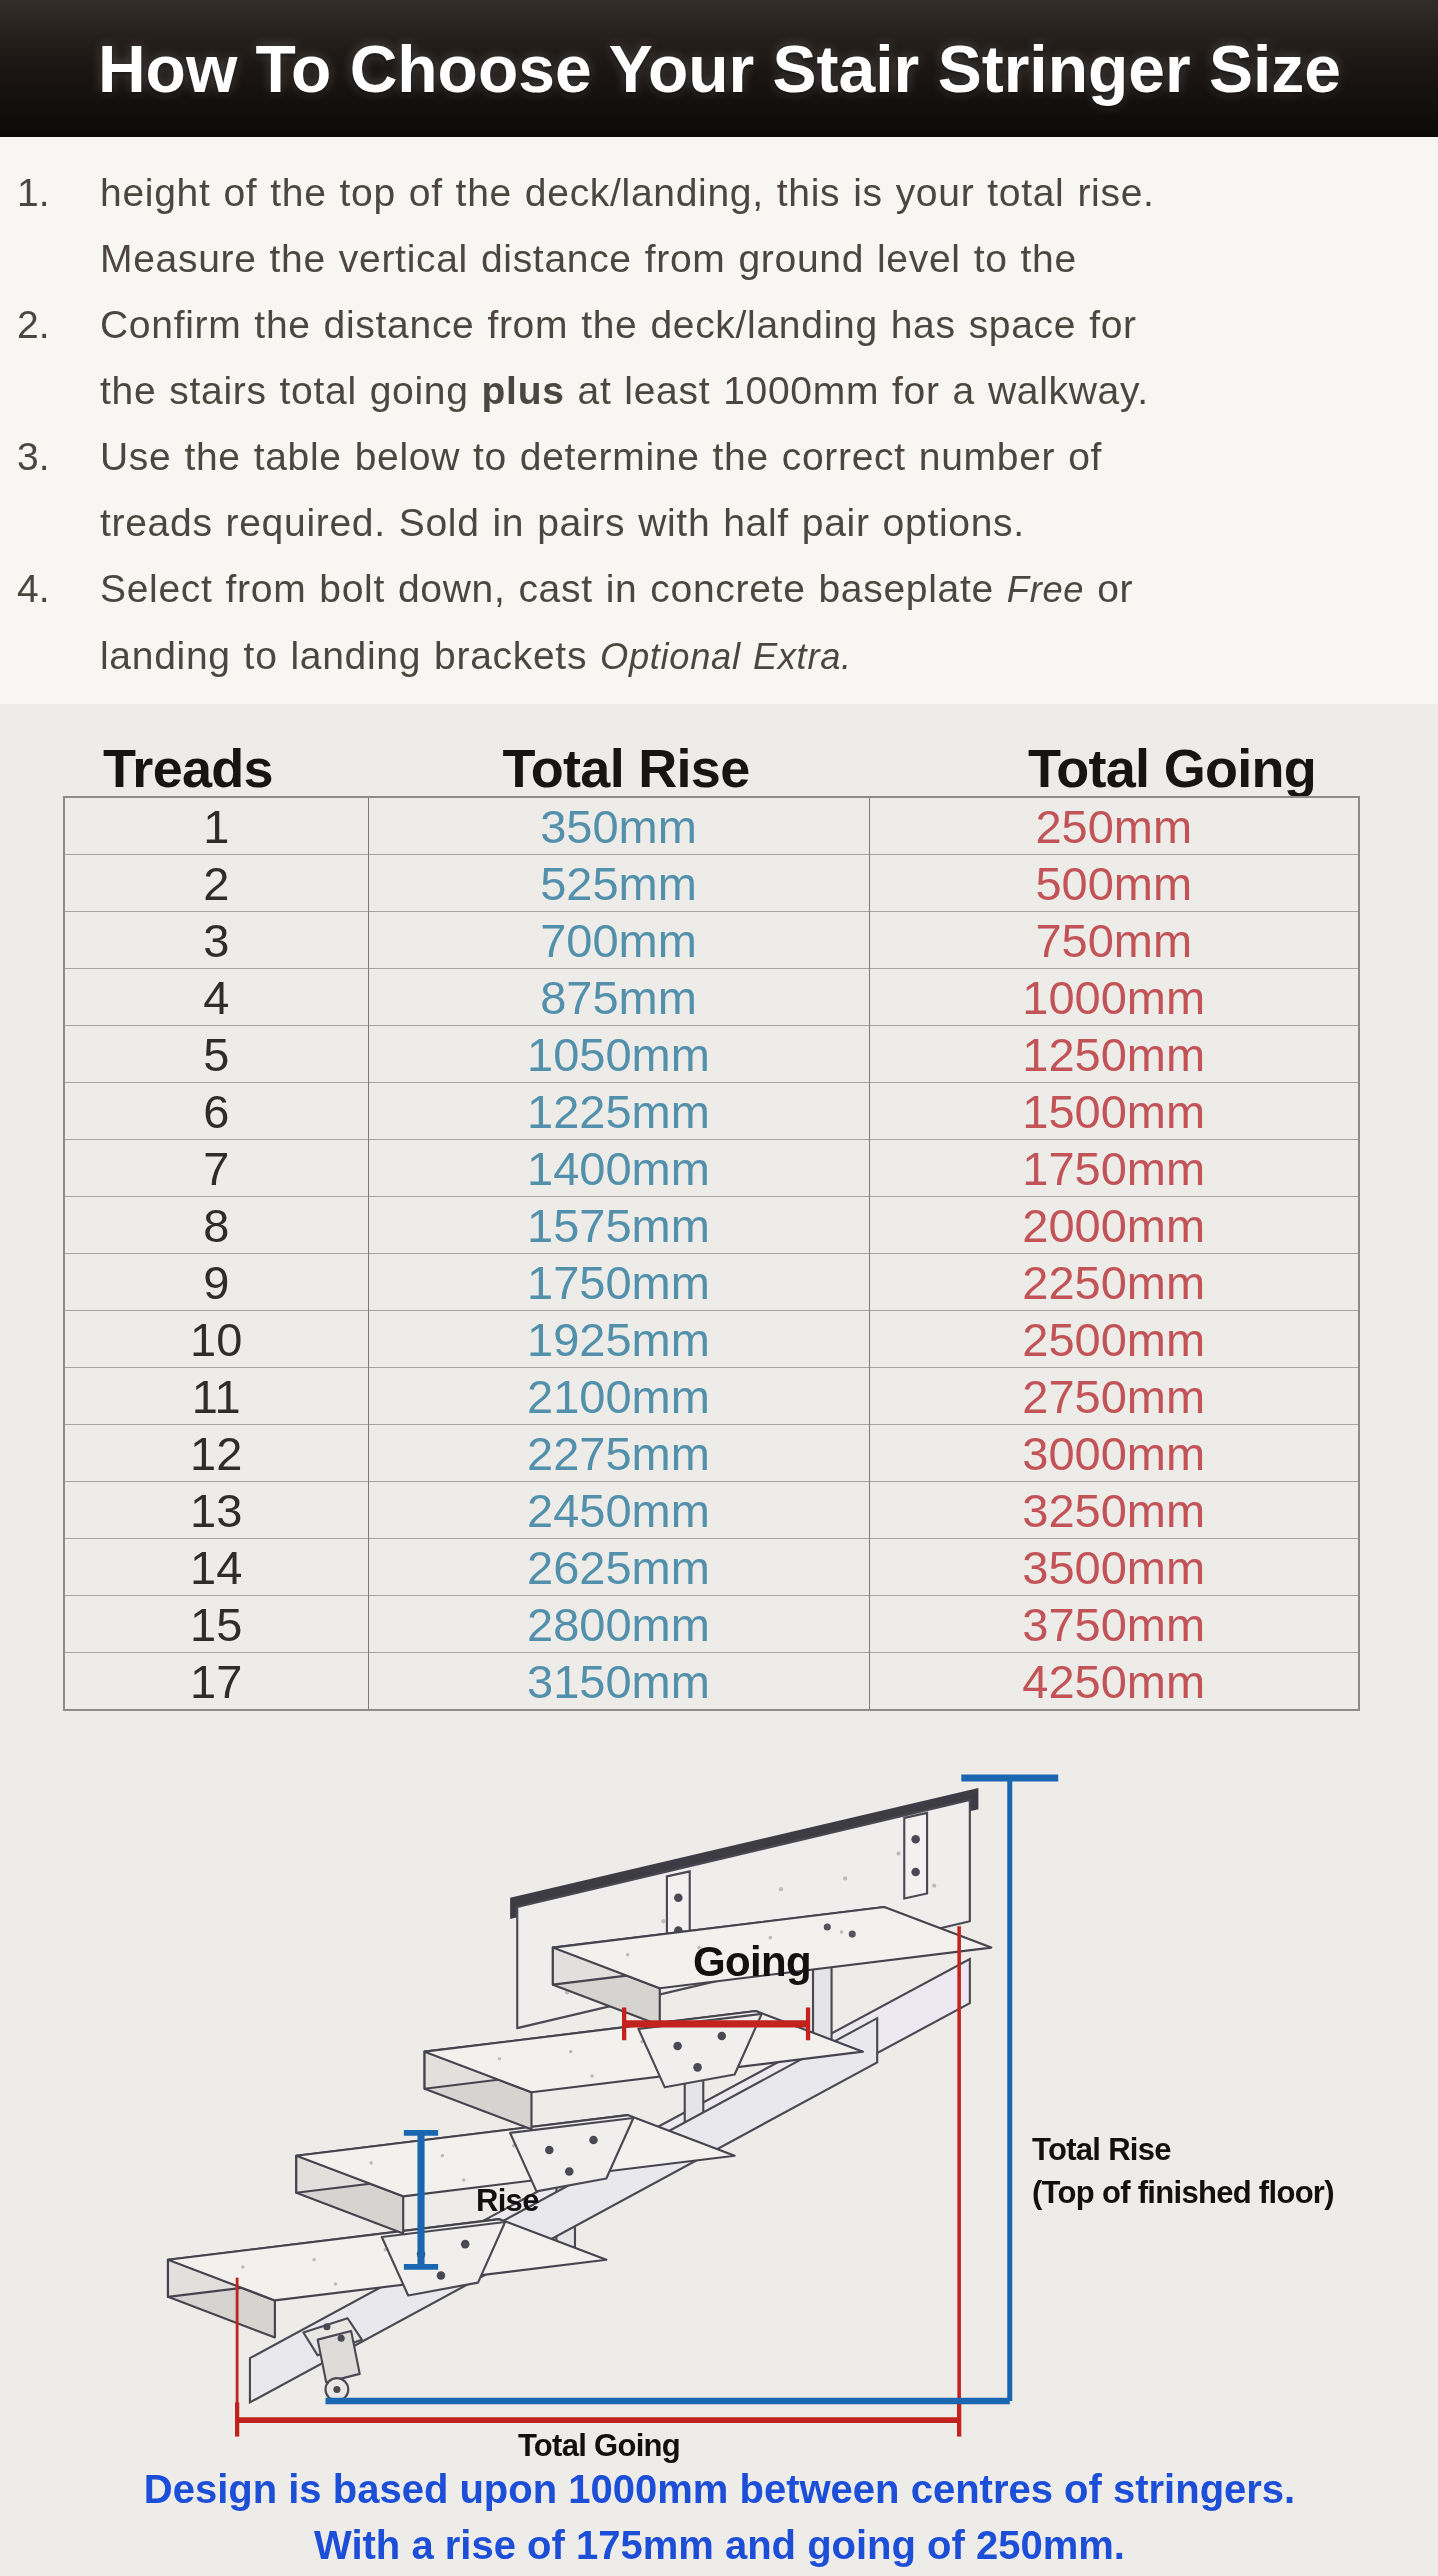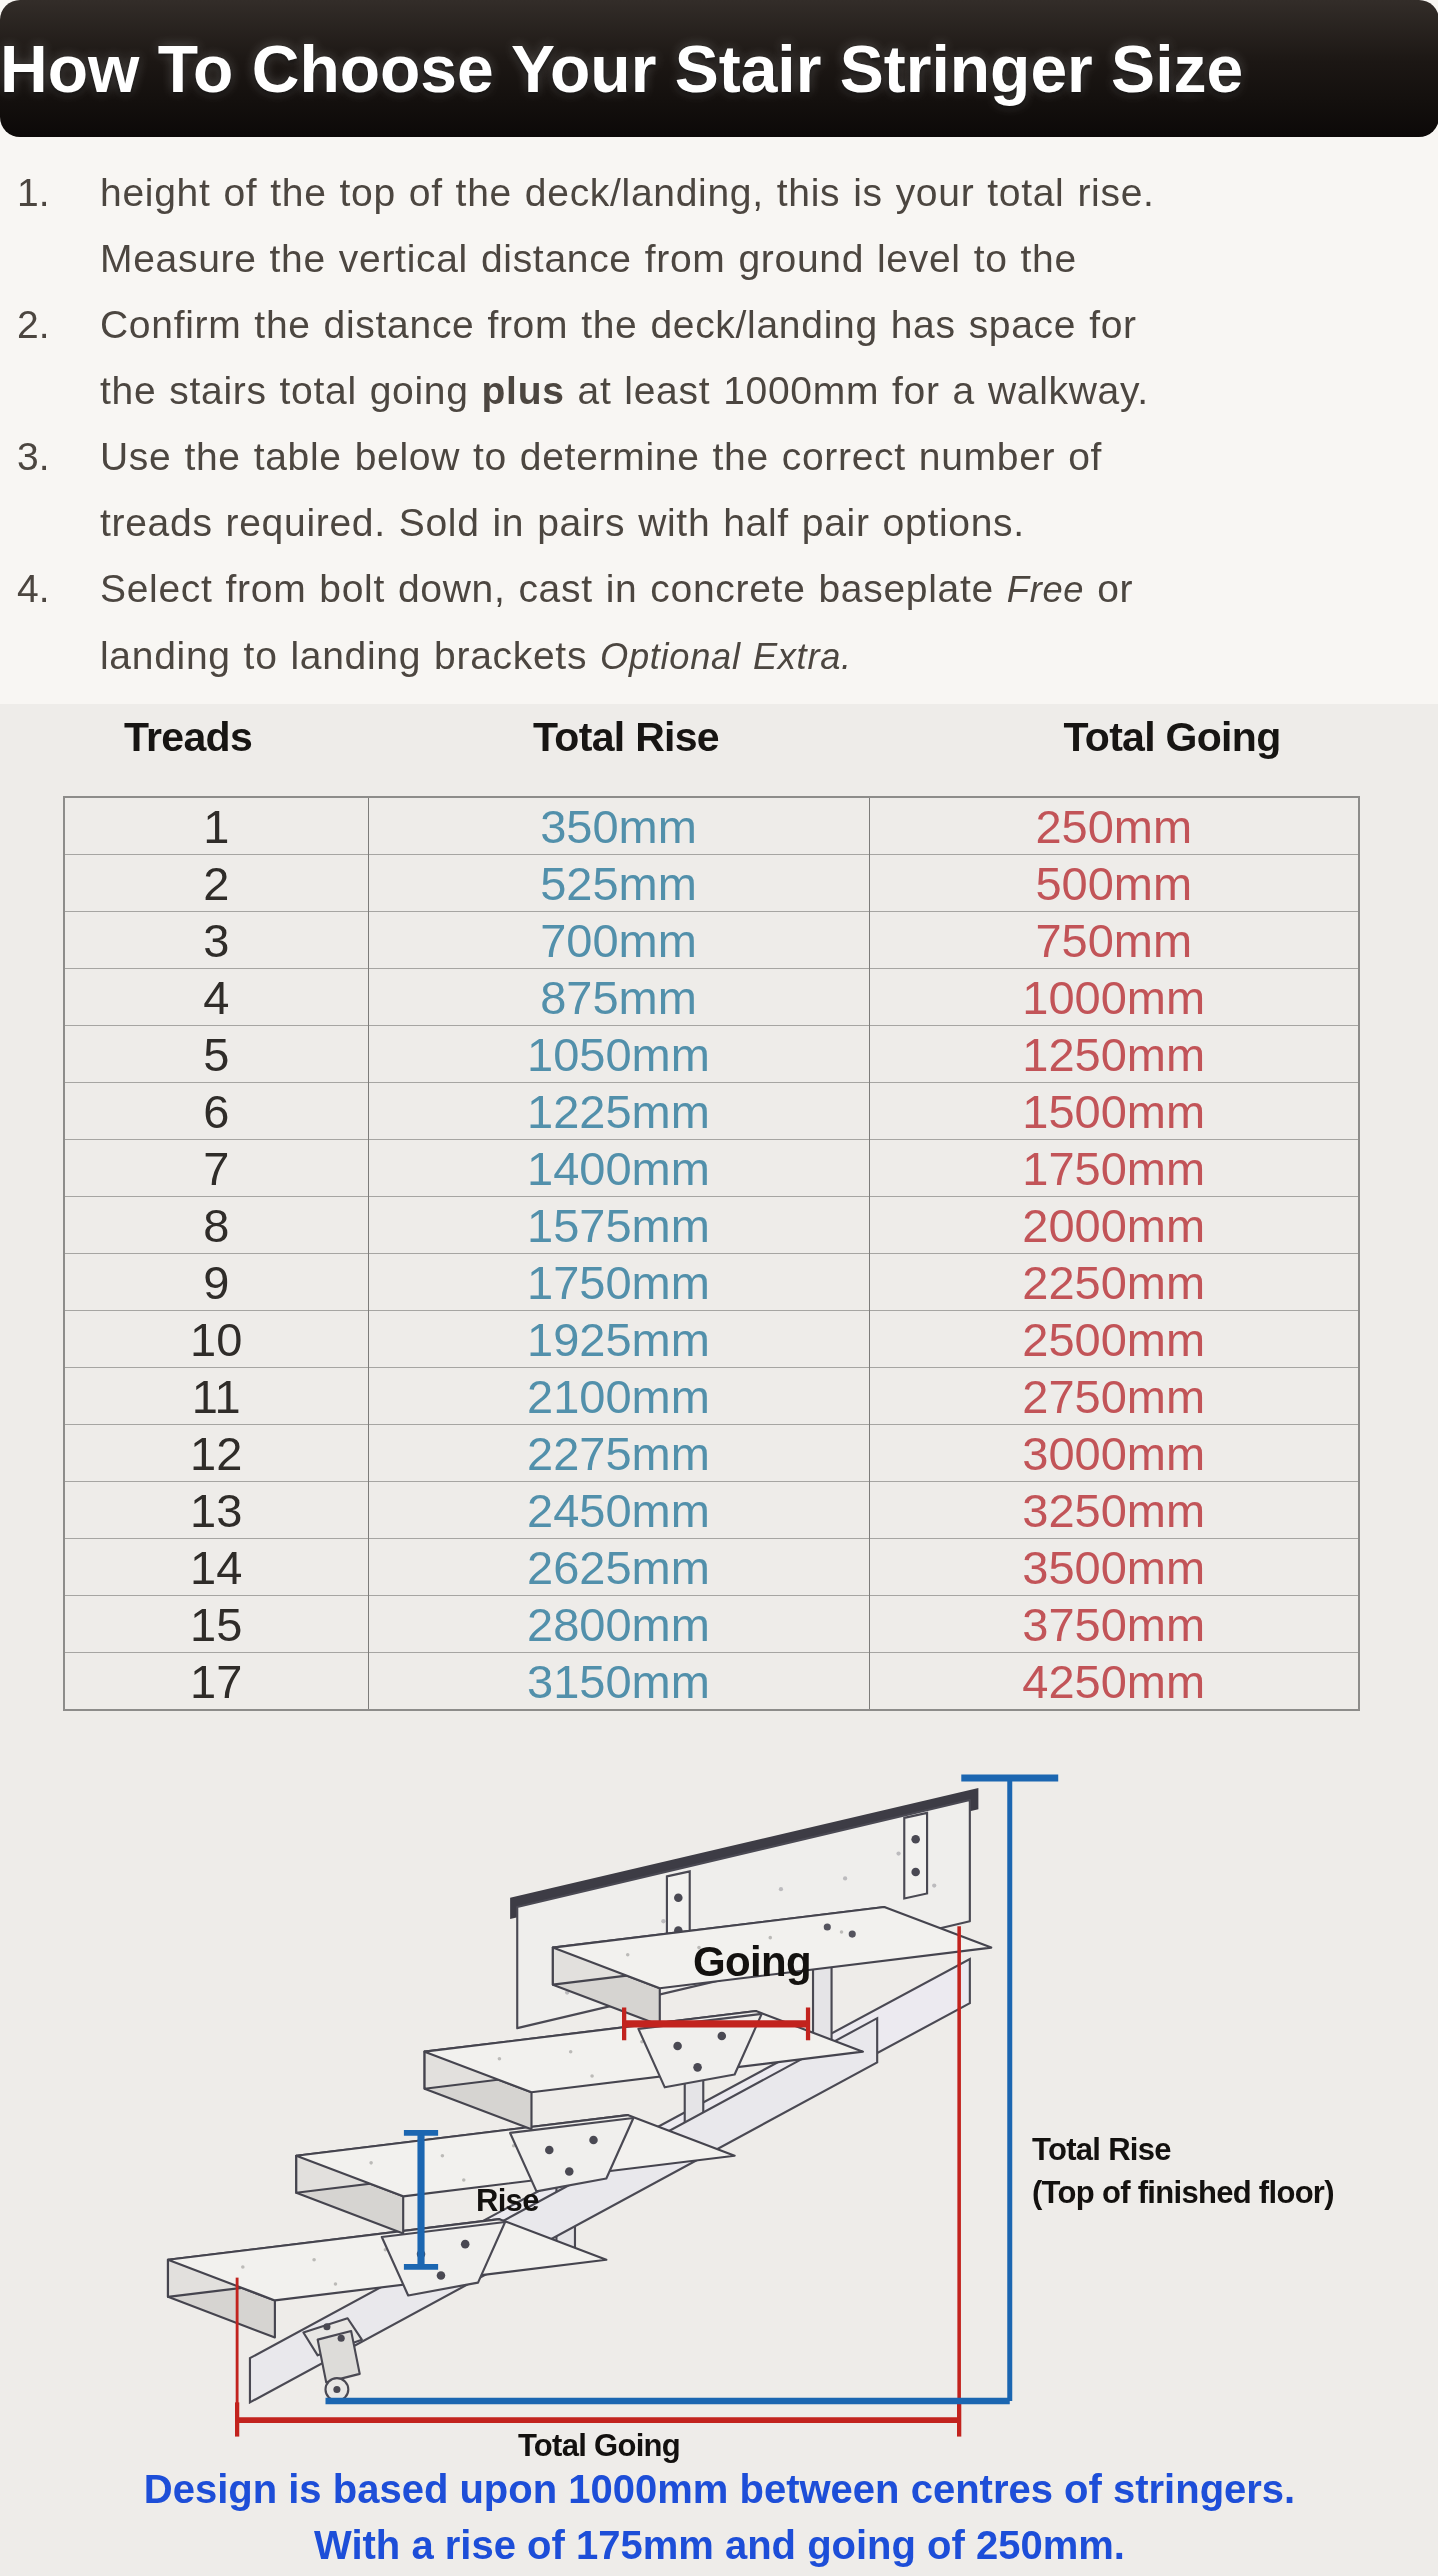--- a/index.html
+++ b/index.html
@@ -1,36 +1,36 @@
 <!DOCTYPE html>
 <html style="font-size:11.4px"><head>
 <meta charset="utf-8">
 <style>
   html,body{margin:0;padding:0;background:#6f6d6b;}
   .page{position:relative;width:1439px;height:2576px;margin:0 auto;background:#f8f6f3;overflow:hidden;
         font-family:"Liberation Sans",sans-serif;}
   
   .header-bar{position:absolute;left:0;top:0;width:1439px;height:137px;
       background:linear-gradient(180deg,#332d29 0%,#1c1714 45%,#0c0908 100%);
-      display:flex;align-items:center;justify-content:flex-start;border-radius:20px;}
+      display:flex;align-items:center;justify-content:center;}
   .page-title{color:#ffffff;font-size:66px;font-weight:bold;letter-spacing:0px;white-space:nowrap;
       text-shadow:0 2.1px 5.7px rgba(0,0,0,.65),0 0 11.4px rgba(255,255,255,.28);}
   
   .instructions{position:absolute;left:0;top:160px;width:1439px;color:#4c4640;}
   .inst-item{display:flex;}
   .inst-num{width:100px;padding-left:17px;box-sizing:border-box;font-size:39px;line-height:66px;}
   .inst-text{width:1283px;font-size:39px;line-height:66px;letter-spacing:0.7px;word-spacing:1.4px;}
   .inst-text .line{white-space:nowrap;}
   .seg-b{font-weight:bold;text-align:right;}
   .seg-i{font-style:italic;font-size:0.93em;}
   
   .panel{position:absolute;left:0;top:704px;width:1439px;height:1872px;background:#eeece9;}
   
-  .tbl-header{position:absolute;top:714px;transform:translateX(-50%);font-weight:bold;
-      font-size:41px;color:#171513;letter-spacing:-0.7px;white-space:nowrap;}
+  .tbl-header{position:absolute;top:737px;transform:translateX(-50%);font-weight:bold;
+      font-size:54px;color:#171513;letter-spacing:-0.7px;white-space:nowrap;}
   .th-treads{left:188px;} .th-rise{left:626px;} .th-going{left:1172px;}
   table.stringer{position:absolute;left:63px;top:796px;width:1295px;border-collapse:collapse;
       table-layout:fixed;border:2.1px solid #8d8c8a;}
   table.stringer td{height:56px;padding:0;text-align:center;vertical-align:middle;
       font-size:47px;border-top:1.4px solid #a6a5a2;}
   table.stringer tr:first-child td{border-top:none;}
   table.stringer td + td{border-left:1.4px solid #7d7c7a;margin-left:28px;}
   td.c-treads{color:#2f2c29;}
   td.c-rise{color:#5290ab;}
   td.c-going{color:#c25458;}

